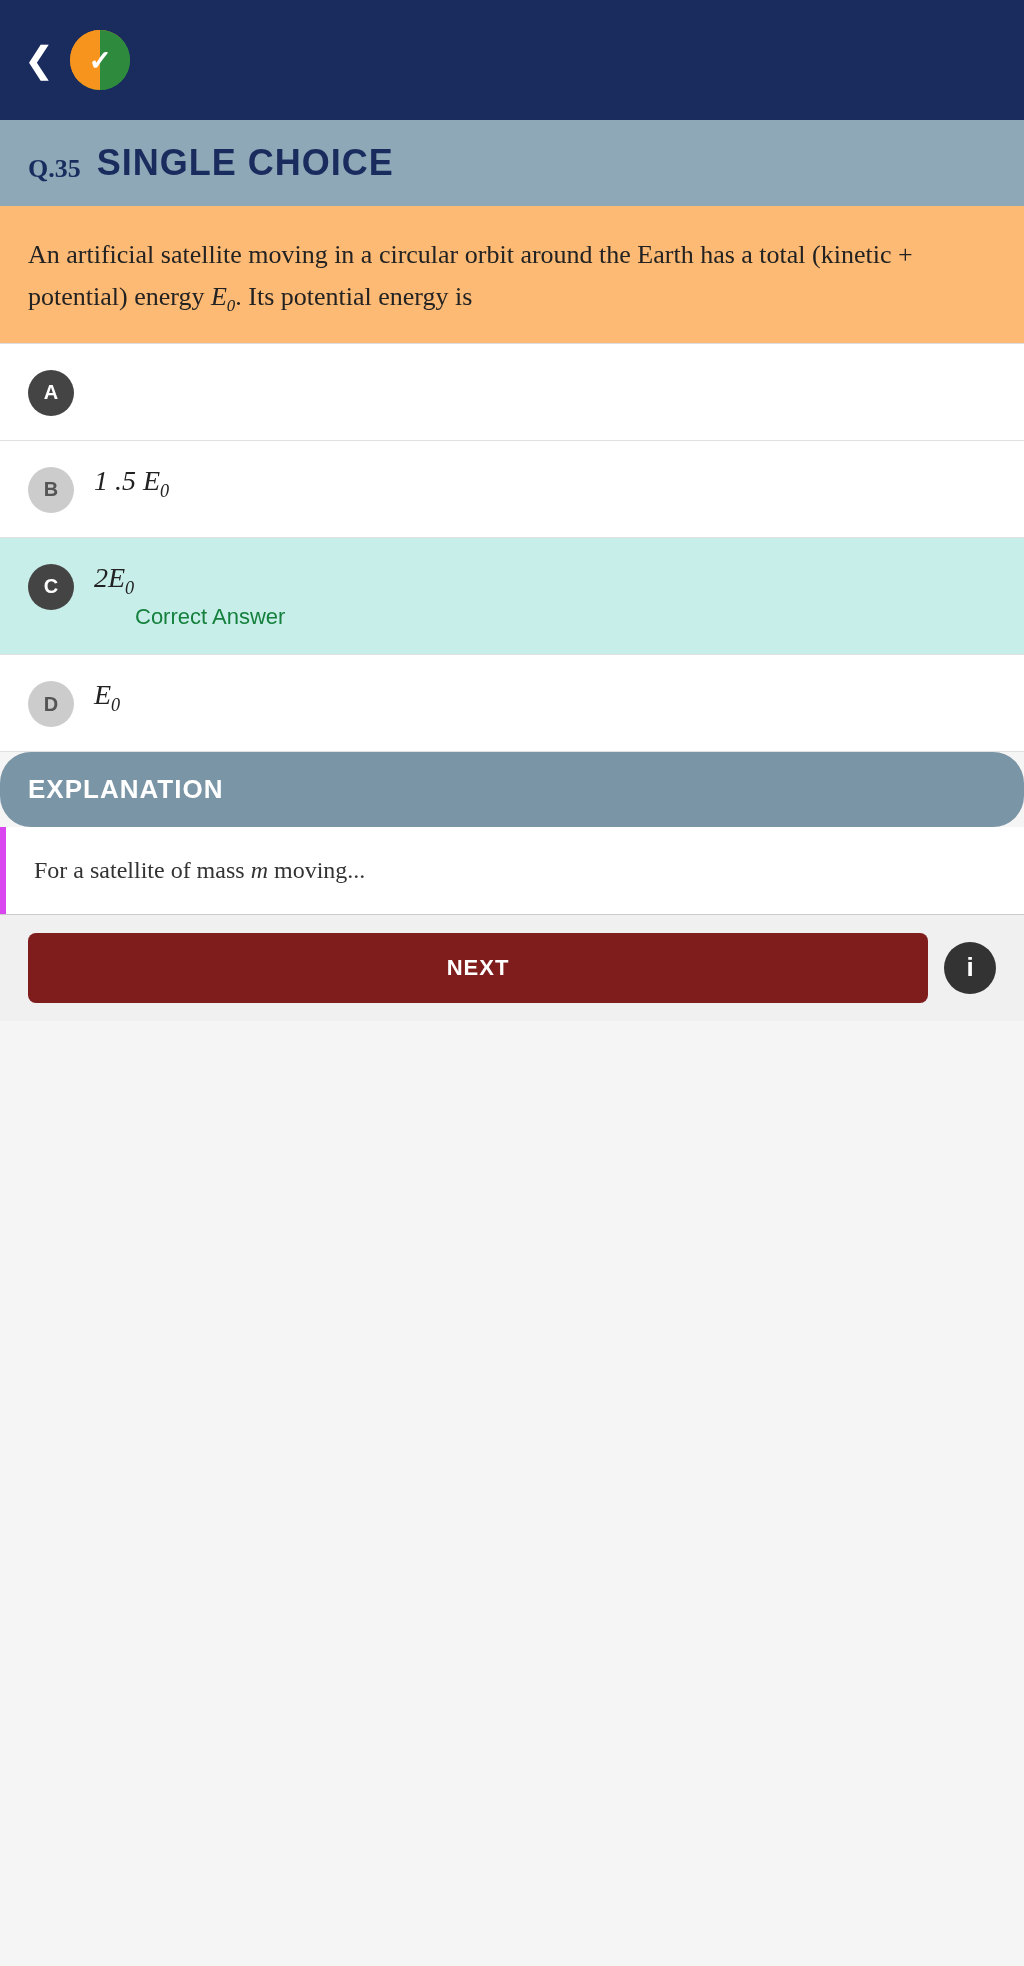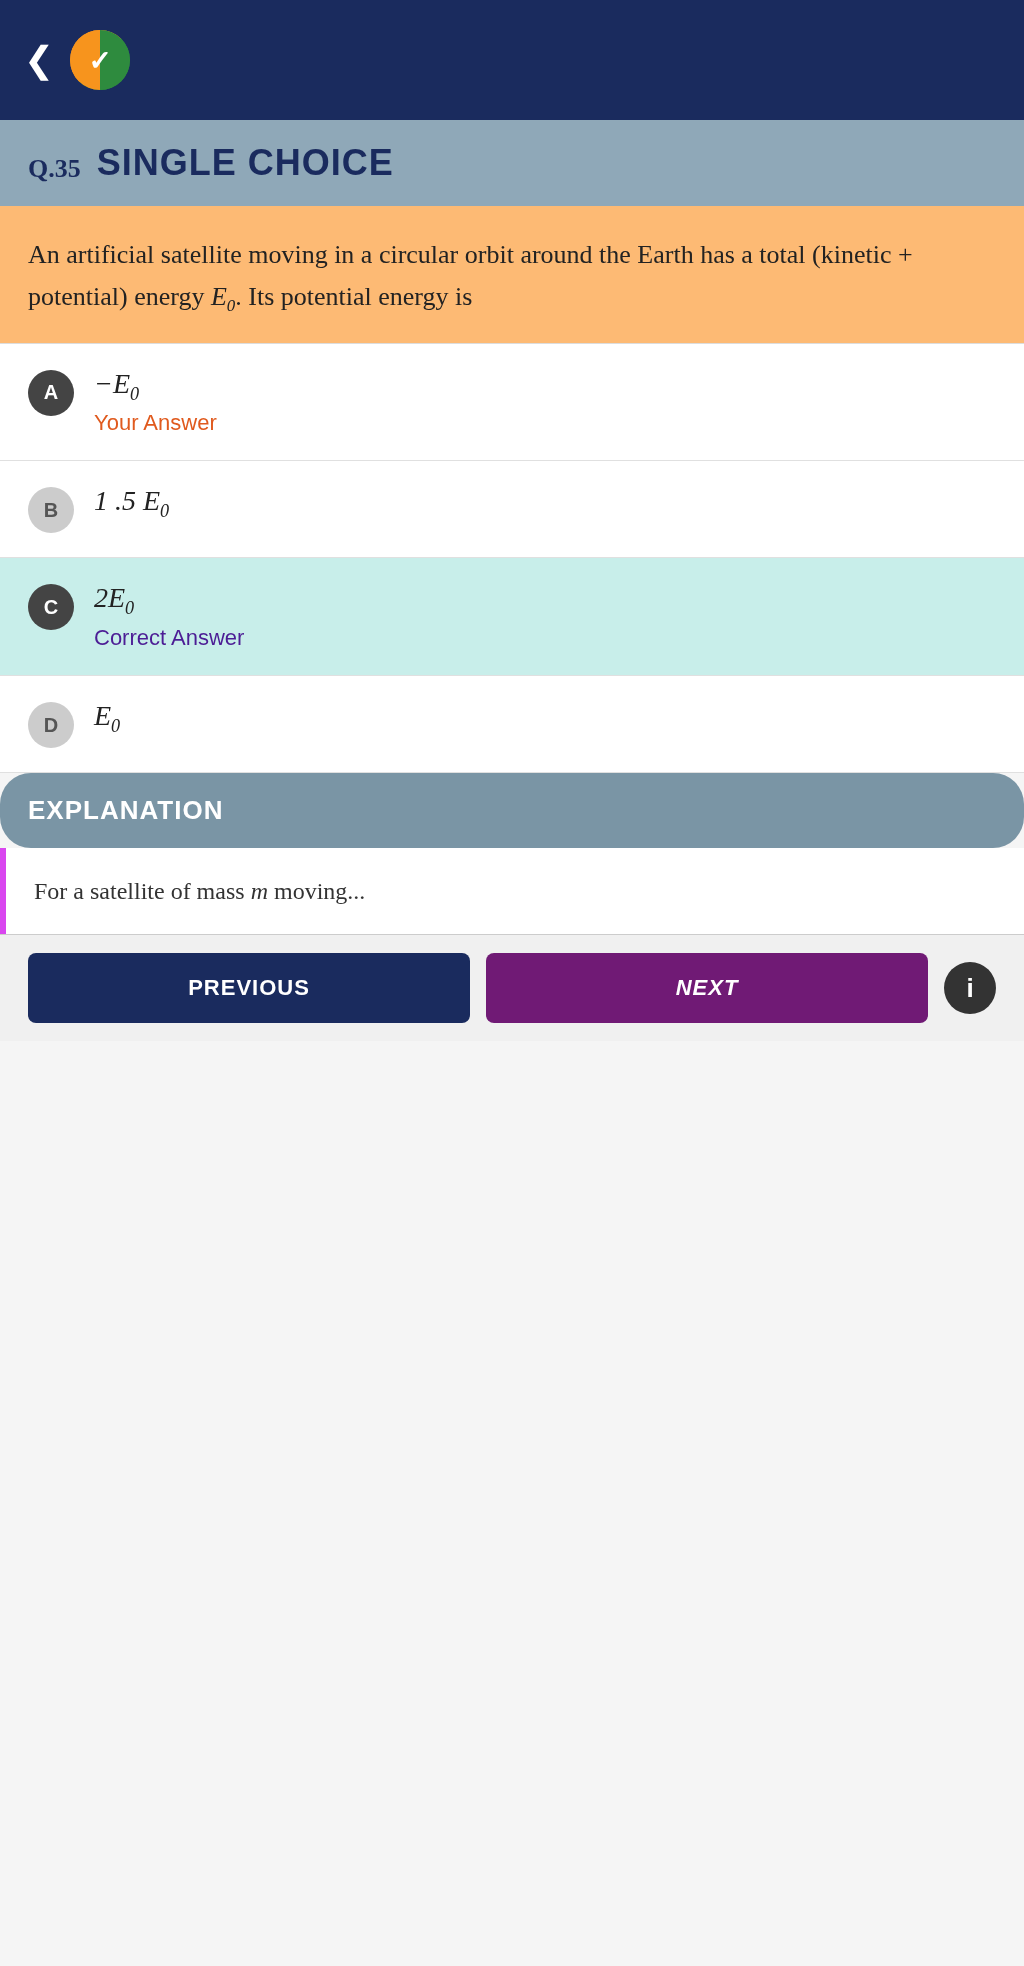--- a/index.html
+++ b/index.html
@@ -155,21 +155,22 @@
       font-style: italic;
     }
     .option-label {
       font-size: 22px;
       font-family: Arial, sans-serif;
     }
     .option-label.your-answer {
       color: #e05a1e;
     }
     .option-label.correct-answer {
-      color: #4c1d95;
+      color: #15803d;
+      margin-left: 41px;
     }
 
     
     .explanation-header {
       background: #7a95a5;
       padding: 22px 28px;
       border-radius: 31px;
     }
     .explanation-title {
       color: white;
@@ -212,23 +213,22 @@
       font-weight: bold;
       font-family: Arial, sans-serif;
       cursor: pointer;
       letter-spacing: 1px;
     }
     .nav-btn.previous {
       background: #1a2b5e;
       color: white;
     }
     .nav-btn.next {
-      background: #701a75;
-      color: white;
-      font-style: italic;
+      background: #7f1d1d;
+      color: white;
     }
     .info-btn {
       width: 52px;
       height: 52px;
       border-radius: 50%;
       background: #333;
       color: white;
       font-size: 26px;
       font-weight: bold;
       font-family: Arial, sans-serif;
@@ -261,24 +261,20 @@
 </div>
 
 <div class="question-text-area">
   <p class="question-text">
     An artificial satellite moving in a circular orbit around the Earth has a total (kinetic + potential) energy <span class="math-italic"><em>E</em><sub>0</sub></span>. Its potential energy is
   </p>
 </div>
 
 <div class="option">
   <div class="option-circle dark">A</div>
-  <div class="option-content">
-    <span class="option-formula">−<em>E</em><sub>0</sub></span>
-    <span class="option-label your-answer">Your Answer</span>
-  </div>
 </div>
 
 <div class="option">
   <div class="option-circle light">B</div>
   <div class="option-content">
     <span class="option-formula">1 .5 <em>E</em><sub>0</sub></span>
   </div>
 </div>
 
 <div class="option correct">
@@ -300,16 +296,15 @@
   <span class="explanation-title">EXPLANATION</span>
 </div>
 
 <div class="explanation-content">
   <p class="explanation-text">
     For a satellite of mass <em>m</em> moving...
   </p>
 </div>
 
 <div class="bottom-nav">
-  <button class="nav-btn previous">PREVIOUS</button>
   <button class="nav-btn next">NEXT</button>
   <button class="info-btn">i</button>
 </div>
 
 </body></html>

